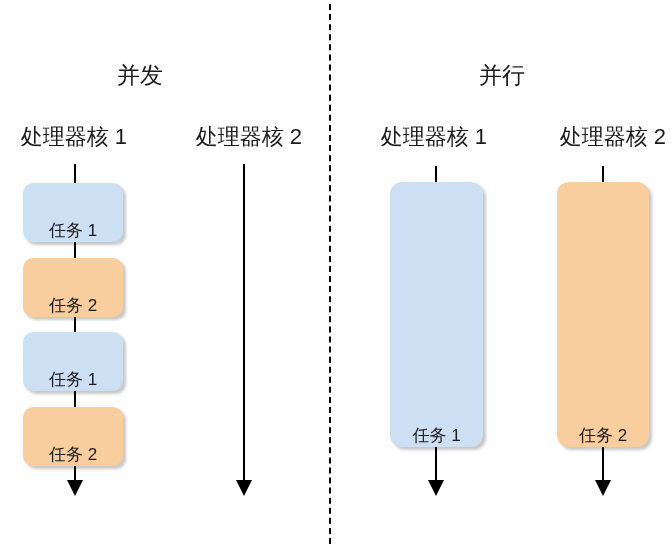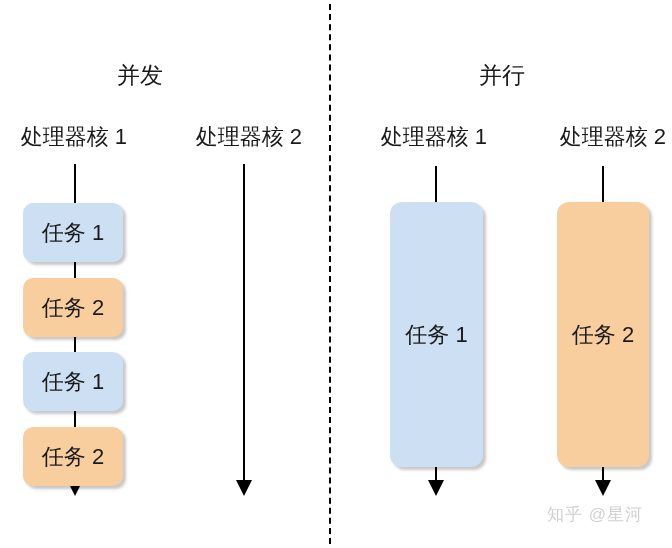--- a/index.html
+++ b/index.html
@@ -61,27 +61,26 @@
     z-index: 1;
     top: 480px;
   }
   .ah-l1 { left: 67px; }
   .ah-l2 { left: 236px; }
   .ah-r1 { left: 428px; }
   .ah-r2 { left: 595px; }
   .task {
     position: absolute;
     display: flex;
-    align-items: center;
+    align-items: flex-end;
     justify-content: center;
-    font-size: 22px;
+    font-size: 17px;
     border-radius: 10px;
     box-shadow: 3px 3px 3px rgba(0,0,0,0.22);
     z-index: 2;
-    margin-top: 20px;
   }
   .task-small { left: 23px; width: 100px; height: 59px; }
   .ts-1 { top: 183px; }
   .ts-2 { top: 258px; }
   .ts-3 { top: 332px; }
   .ts-4 { top: 407px; }
   .task-tall { top: 182px; height: 265px; border-radius: 12px; }
   .tt-1 { left: 390px; width: 93px; }
   .tt-2 { left: 557px; width: 92px; }
   .watermark {
@@ -135,15 +134,14 @@
     <span>任务 2</span>
   </div>
 
   <div class="task task-tall tt-1" style="background: rgb(205, 224, 243);">
     <span>任务 1</span>
   </div>
   <div class="task task-tall tt-2" style="background: rgb(248, 206, 158);">
     <span>任务 2</span>
   </div>
 
-  <div class="watermark">知乎 @星河</div>
 
 </div>
 
 </body></html>

